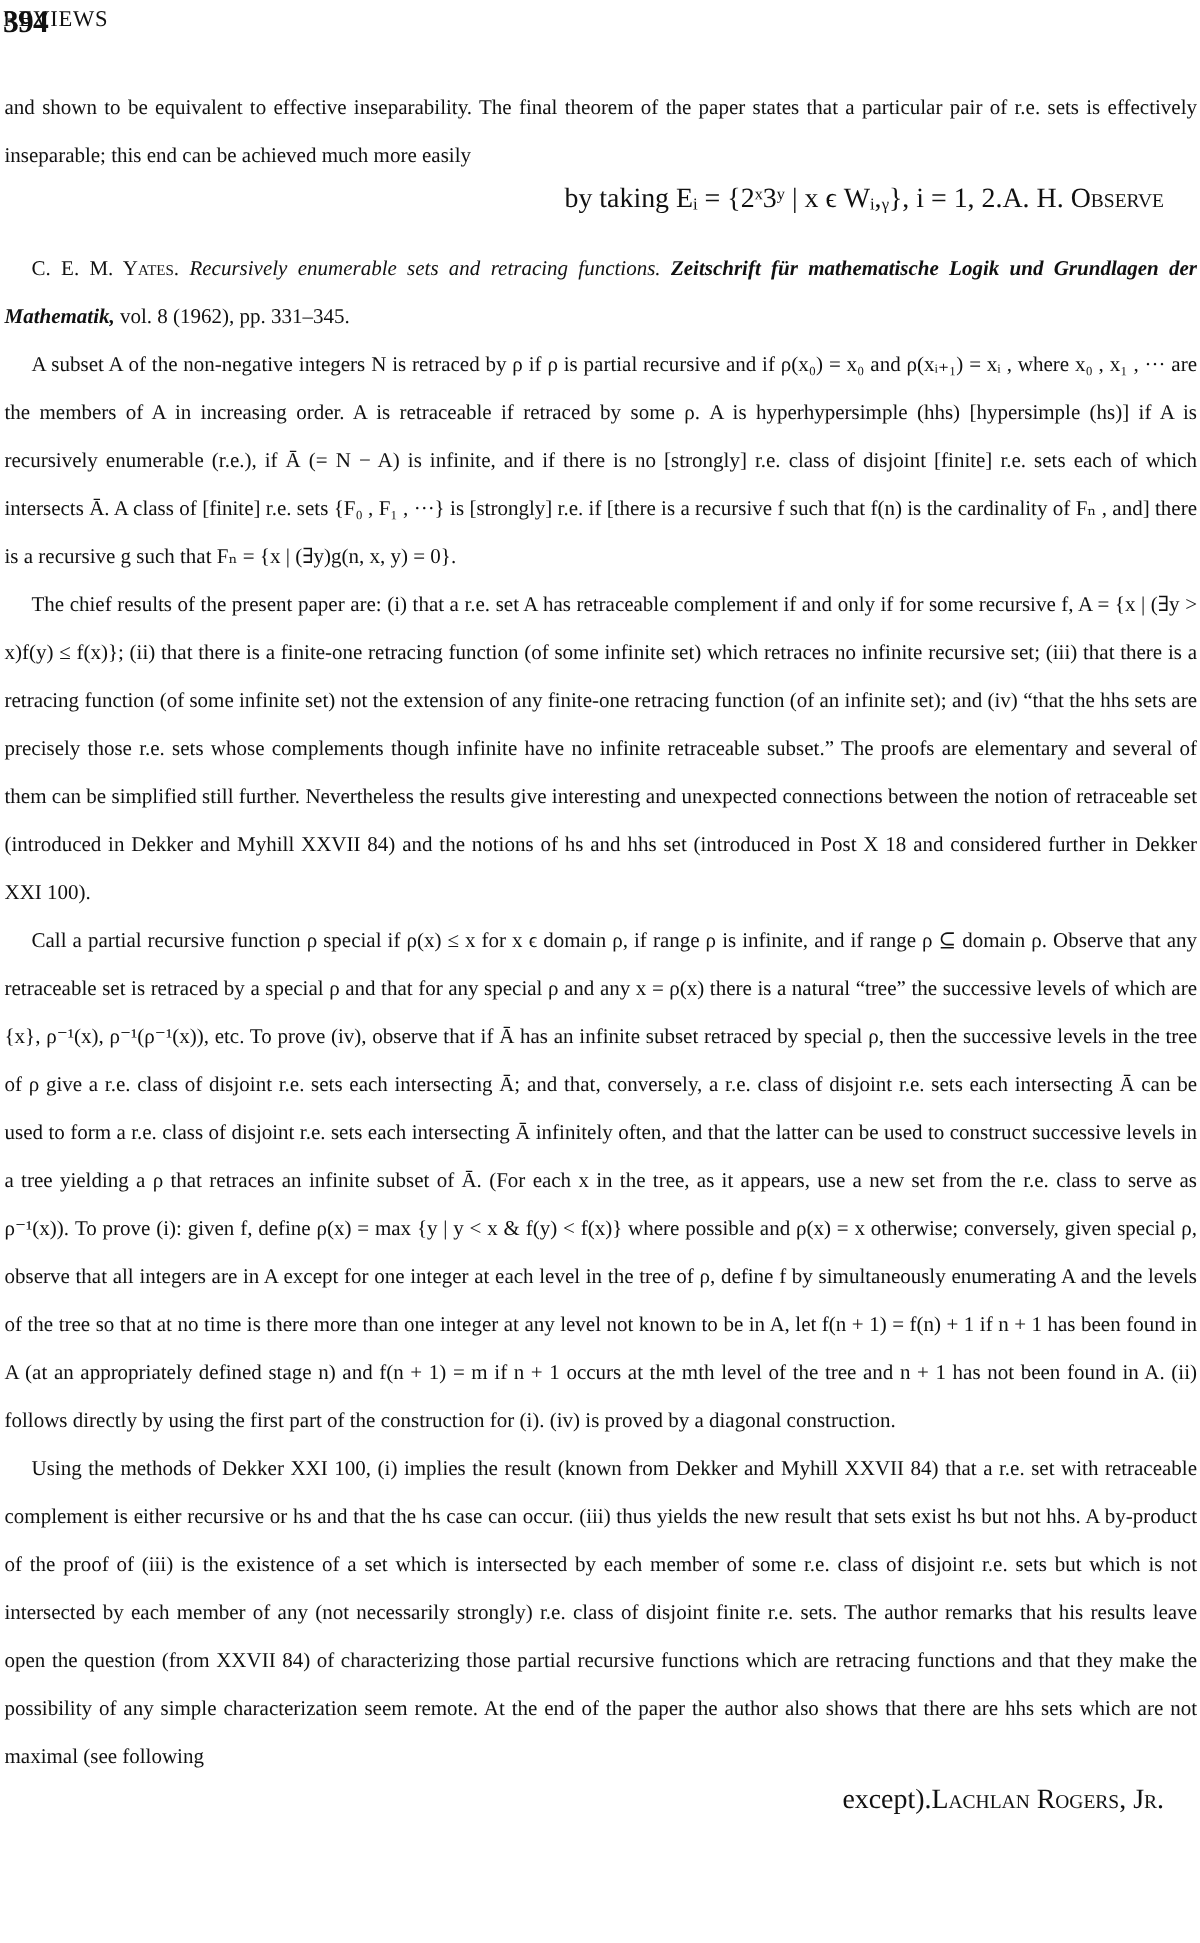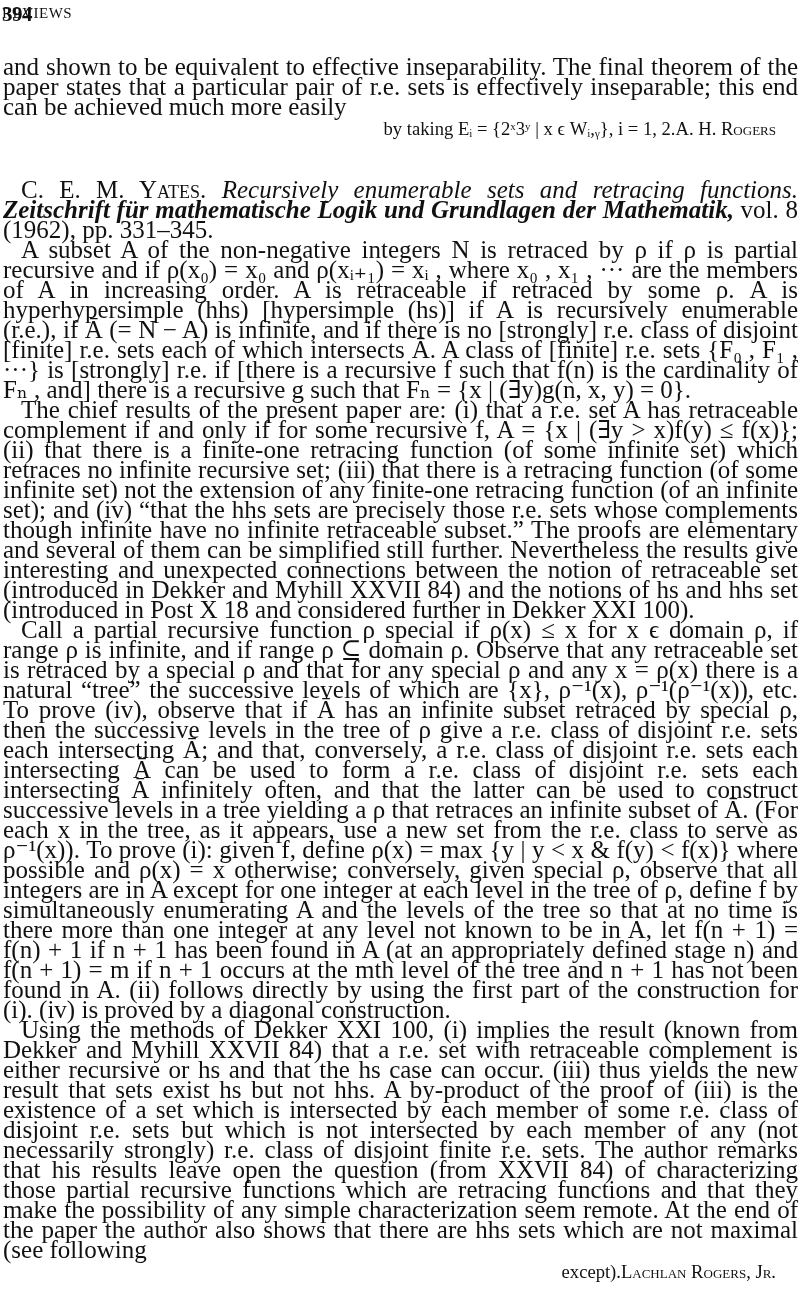--- a/index.html
+++ b/index.html
@@ -6,47 +6,47 @@
   body {
     width: 800px; height: 1295px; overflow: hidden; position: relative;
     font-family: "Liberation Serif", "DejaVu Serif", serif;
     color: #111111;
   }
   .page { position: absolute; left: 0; top: 0; width: 800px; height: 1295px; }
   .running-head { position: absolute; top: 2px; left: 2px; right: 2px; height: 26px; }
   .page-number { position: absolute; left: 0; top: 0; font-size: 21px; font-weight: bold; letter-spacing: -0.5px; }
   .running-title { position: absolute; left: 0; right: 0; top: 3px; text-align: left; font-size: 15px; letter-spacing: 0.5px; }
   .body { position: absolute; left: 3px; top: 57px; width: 795px; }
-  p { margin: 0; font-size: 25px; line-height: 20px; text-align: justify; text-align-last: auto; }
+  p { margin: 0; font-size: 14px; line-height: 32px; text-align: justify; text-align-last: auto; }
   .indent { text-indent: 18px; }
   .sig-line { display: flex; justify-content: flex-end; font-size: 18.6px; line-height: 23.1px; }
   .sig { font-variant: small-caps; padding-right: 22px; }
   .block-gap { height: 20px; }
 </style>
 </head>
 <body>
 
 <div class="page">
 
   <div class="running-head">
     <span class="page-number">394</span>
     <div class="running-title">REVIEWS</div>
   </div>
 
   <div class="body">
 
     <p>and shown to be equivalent to effective inseparability. The final theorem of the paper states that a particular pair of r.e. sets is effectively inseparable; this end can be achieved much more easily</p>
     <div class="sig-line">
       <span>by taking Eᵢ = {2ˣ3ʸ | x ϵ Wᵢ,ᵧ}, i = 1, 2.</span>
-      <span class="sig">A. H. Rogers</span>
+      <span class="sig">A. H. Observe</span>
     </div>
 
     <div class="block-gap"></div>
 
-    <p class="indent" style="margin-top:20px;">
+    <p class="indent" style="margin-top:0;">
       <span class="author" style="font-variant:small-caps;">C. E. M. Yates.</span>
       <span class="title" style="font-style:italic;">Recursively enumerable sets and retracing functions.</span>
       <span class="journal" style="font-style:italic;font-weight:bold;">Zeitschrift für mathematische Logik und Grundlagen der Mathematik,</span>
       <span>vol. 8 (1962), pp. 331–345.</span>
     </p>
 
     <p class="indent">A subset A of the non-negative integers N is retraced by ρ if ρ is partial recursive and if ρ(x₀) = x₀ and ρ(xᵢ₊₁) = xᵢ , where x₀ , x₁ , ··· are the members of A in increasing order. A is retraceable if retraced by some ρ. A is hyperhypersimple (hhs) [hypersimple (hs)] if A is recursively enumerable (r.e.), if Ā (= N − A) is infinite, and if there is no [strongly] r.e. class of disjoint [finite] r.e. sets each of which intersects Ā. A class of [finite] r.e. sets {F₀ , F₁ , ···} is [strongly] r.e. if [there is a recursive f such that f(n) is the cardinality of Fₙ , and] there is a recursive g such that Fₙ = {x | (∃y)g(n, x, y) = 0}.</p>
     <p class="indent">The chief results of the present paper are: (i) that a r.e. set A has retraceable complement if and only if for some recursive f, A = {x | (∃y &gt; x)f(y) ≤ f(x)}; (ii) that there is a finite-one retracing function (of some infinite set) which retraces no infinite recursive set; (iii) that there is a retracing function (of some infinite set) not the extension of any finite-one retracing function (of an infinite set); and (iv) “that the hhs sets are precisely those r.e. sets whose complements though infinite have no infinite retraceable subset.” The proofs are elementary and several of them can be simplified still further. Nevertheless the results give interesting and unexpected connections between the notion of retraceable set (introduced in Dekker and Myhill XXVII 84) and the notions of hs and hhs set (introduced in Post X 18 and considered further in Dekker XXI 100).</p>
     <p class="indent">Call a partial recursive function ρ special if ρ(x) ≤ x for x ϵ domain ρ, if range ρ is infinite, and if range ρ ⊆ domain ρ. Observe that any retraceable set is retraced by a special ρ and that for any special ρ and any x = ρ(x) there is a natural “tree” the successive levels of which are {x}, ρ⁻¹(x), ρ⁻¹(ρ⁻¹(x)), etc. To prove (iv), observe that if Ā has an infinite subset retraced by special ρ, then the successive levels in the tree of ρ give a r.e. class of disjoint r.e. sets each intersecting Ā; and that, conversely, a r.e. class of disjoint r.e. sets each intersecting Ā can be used to form a r.e. class of disjoint r.e. sets each intersecting Ā infinitely often, and that the latter can be used to construct successive levels in a tree yielding a ρ that retraces an infinite subset of Ā. (For each x in the tree, as it appears, use a new set from the r.e. class to serve as ρ⁻¹(x)). To prove (i): given f, define ρ(x) = max {y | y &lt; x &amp; f(y) &lt; f(x)} where possible and ρ(x) = x otherwise; conversely, given special ρ, observe that all integers are in A except for one integer at each level in the tree of ρ, define f by simultaneously enumerating A and the levels of the tree so that at no time is there more than one integer at any level not known to be in A, let f(n + 1) = f(n) + 1 if n + 1 has been found in A (at an appropriately defined stage n) and f(n + 1) = m if n + 1 occurs at the mth level of the tree and n + 1 has not been found in A. (ii) follows directly by using the first part of the construction for (i). (iv) is proved by a diagonal construction.</p>
     <p class="indent">Using the methods of Dekker XXI 100, (i) implies the result (known from Dekker and Myhill XXVII 84) that a r.e. set with retraceable complement is either recursive or hs and that the hs case can occur. (iii) thus yields the new result that sets exist hs but not hhs. A by-product of the proof of (iii) is the existence of a set which is intersected by each member of some r.e. class of disjoint r.e. sets but which is not intersected by each member of any (not necessarily strongly) r.e. class of disjoint finite r.e. sets. The author remarks that his results leave open the question (from XXVII 84) of characterizing those partial recursive functions which are retracing functions and that they make the possibility of any simple characterization seem remote. At the end of the paper the author also shows that there are hhs sets which are not maximal (see following</p>

